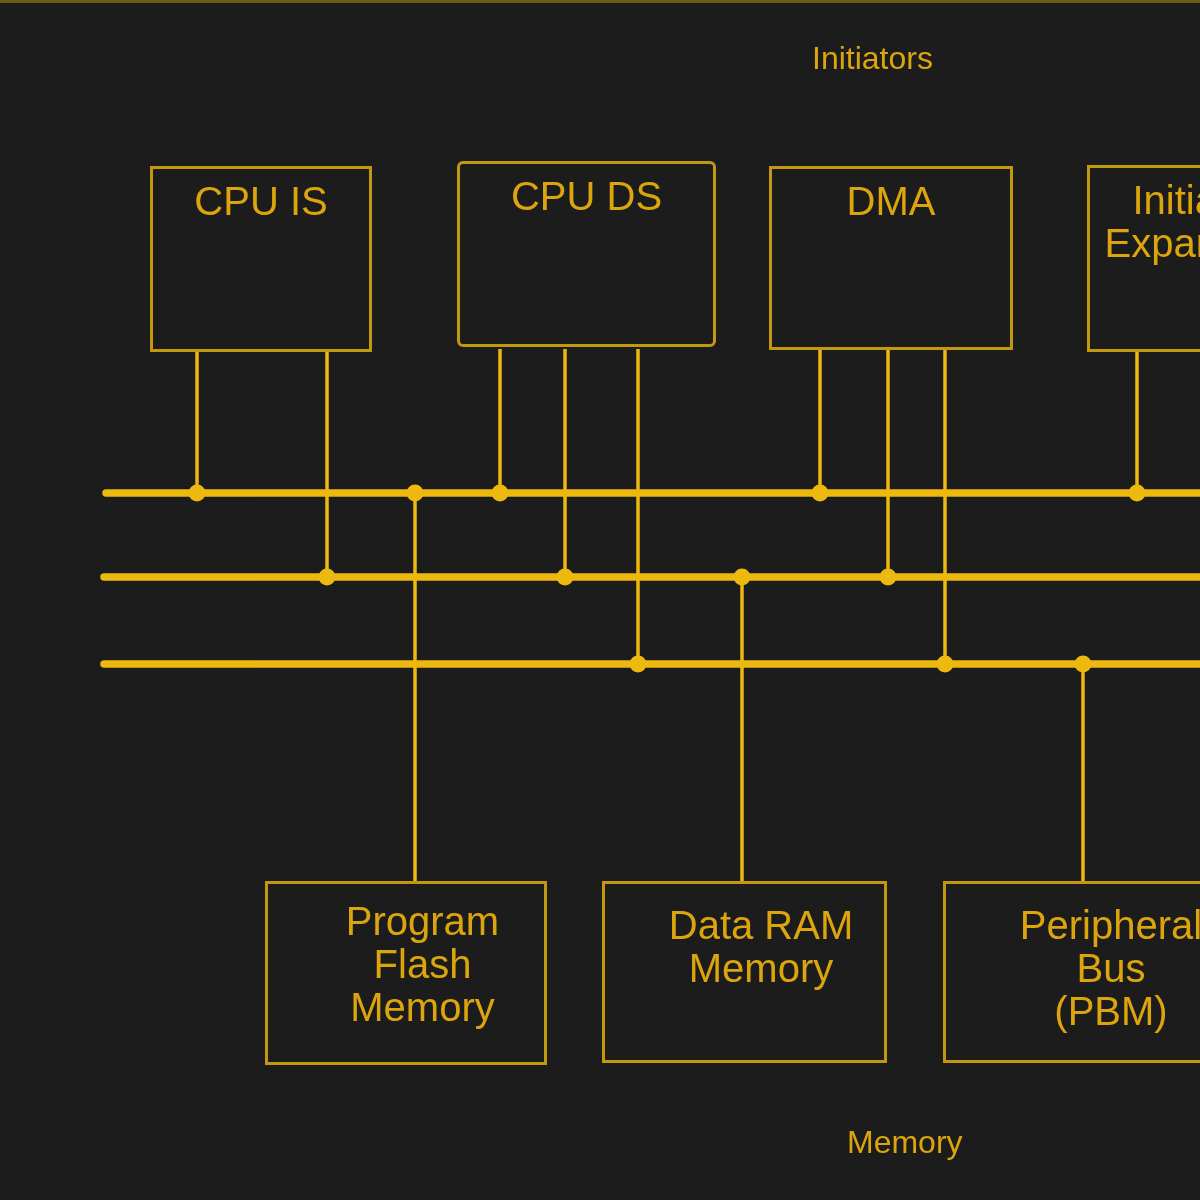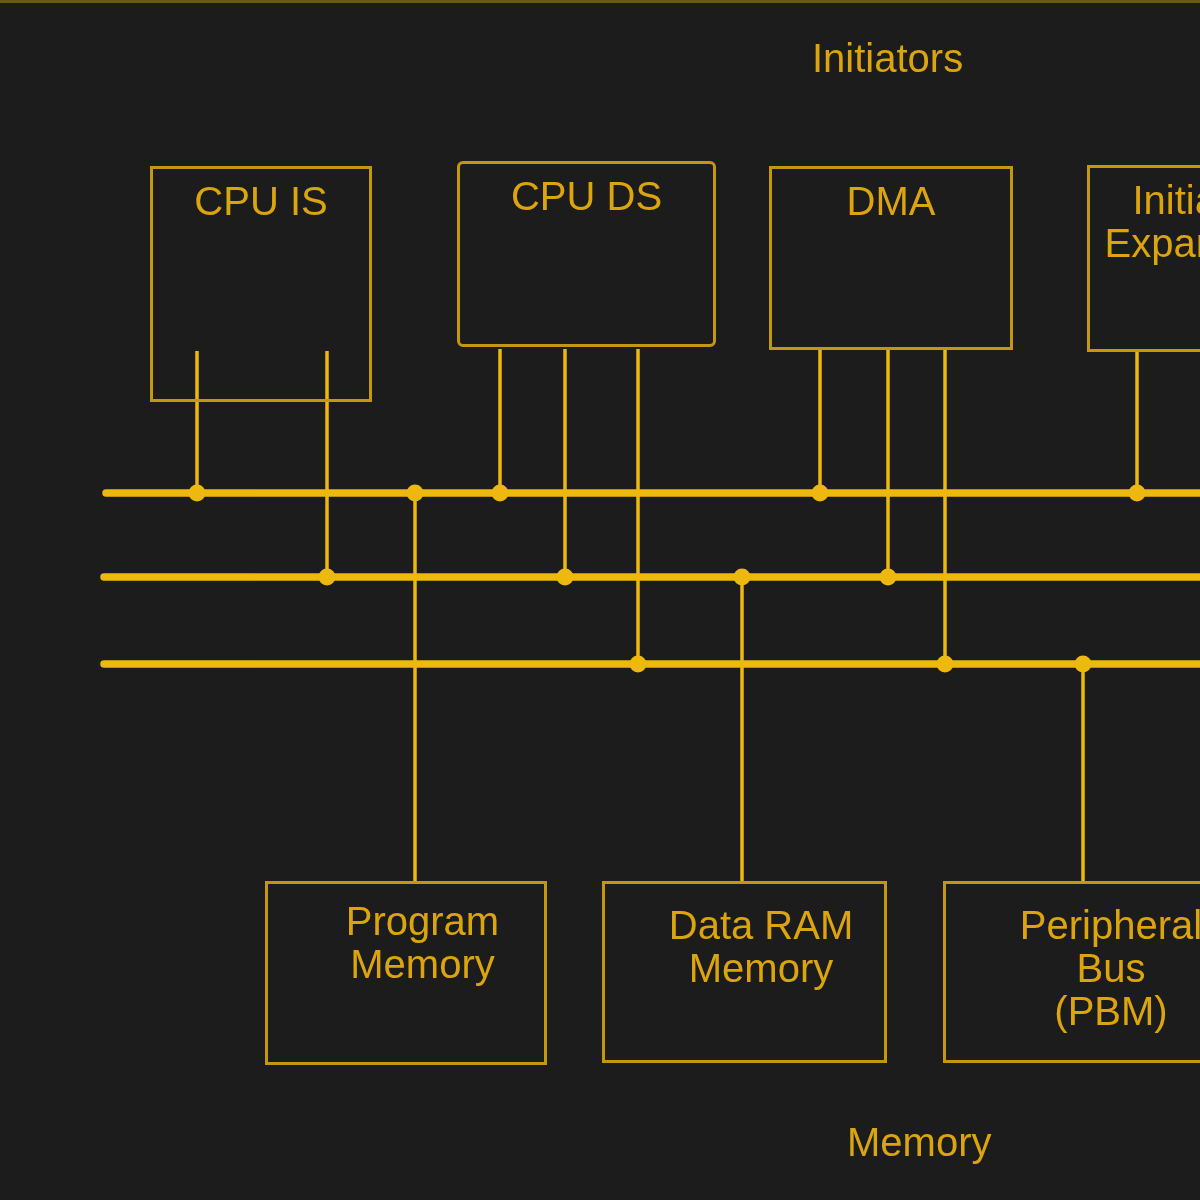--- a/index.html
+++ b/index.html
@@ -6,36 +6,36 @@
     --bg:#1c1c1c; --bus:#edb90f; --border:#c3980e; --text:#dca50d; --topline:#6b5b16;
   }
   html,body{margin:0;padding:0;}
   body{
     width:1200px;height:1200px;overflow:hidden;position:relative;
     background:var(--bg);
     font-family:"Liberation Sans","DejaVu Sans",sans-serif;
   }
   .top-line{position:absolute;left:0;top:0;width:1200px;height:3px;background:var(--topline);}
   .section-label{
-    position:absolute;color:var(--text);font-size:40px;line-height:44px;white-space:nowrap;
+    position:absolute;color:var(--text);font-size:32px;line-height:44px;white-space:nowrap;
   }
   #initiators-label{left:812px;top:36px;}
   #targets-label{left:847px;top:1120px;}
   svg.wires{position:absolute;left:0;top:0;}
   .bus{stroke:var(--bus);stroke-width:7.5;stroke-linecap:round;}
   .conn{stroke:var(--bus);stroke-width:3.5;}
   .dot{fill:var(--bus);}
   .node{
     position:absolute;border:3px solid var(--border);box-sizing:border-box;
     color:var(--text);text-align:center;font-size:40px;line-height:43px;
   }
   .node span{display:block;}
   .initiator{padding-top:11px;}
   .target{padding-top:20px;padding-left:33px;}
-  #box-cpu-is{left:150px;top:166px;width:222px;height:236px;}
+  #box-cpu-is{left:150px;top:166px;width:222px;height:186px;}
   #box-cpu-ds{left:457px;top:161px;width:259px;height:186px;border-radius:6px;}
   #box-dma{left:769px;top:166px;width:244px;height:184px;}
   #box-initiator-expansion{left:1087px;top:165px;width:222px;height:187px;}
   #box-program-flash{left:265px;top:881px;width:282px;height:184px;padding-top:16px;}
   #box-data-ram{left:602px;top:881px;width:285px;height:182px;}
   #box-peripheral-bus{left:943px;top:881px;width:303px;height:182px;}
 </style>
 </head>
 <body>
 
@@ -88,20 +88,21 @@
 <div id="box-dma" class="node initiator">
   <span>DMA</span>
 </div>
 <div id="box-initiator-expansion" class="node initiator">
   <span>Initiator</span>
   <span>Expansion</span>
 </div>
 
 <div id="box-program-flash" class="node target">
   <span>Program</span>
+  <span>Flash</span>
   <span>Memory</span>
 </div>
 <div id="box-data-ram" class="node target">
   <span>Data RAM</span>
   <span>Memory</span>
 </div>
 <div id="box-peripheral-bus" class="node target">
   <span>Peripheral</span>
   <span>Bus</span>
   <span>(PBM)</span>

